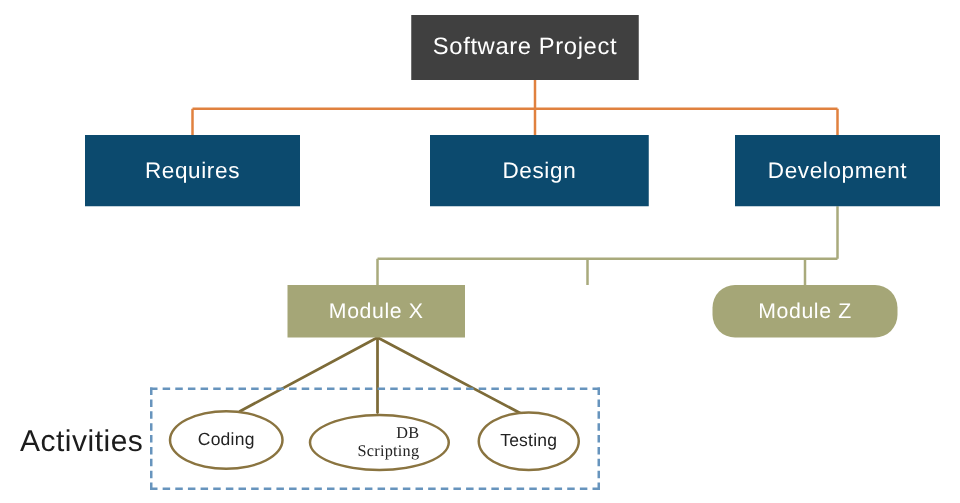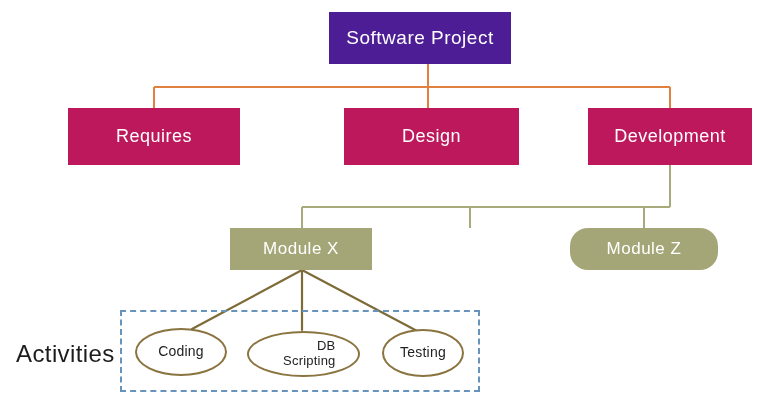--- a/index.html
+++ b/index.html
@@ -5,22 +5,22 @@
   html,body { margin:0; padding:0; background:#ffffff; }
   .stage {
     position:relative; width:768px; height:402px; background:#ffffff;
     font-family:"Liberation Sans", sans-serif; overflow:hidden;
   }
   .connectors { position:absolute; left:0; top:0; width:768px; height:402px; }
   .box {
     position:absolute; display:flex; align-items:center; justify-content:center;
     color:#ffffff; letter-spacing:0.5px; font-weight:400; text-align:center;
   }
-  .root   { background:#4c1d95; font-size:19px; }
-  .phase  { background:#be185d; font-size:18px; }
+  .root   { background:#404040; font-size:19px; }
+  .phase  { background:#0c4a6e; font-size:18px; }
   .module { background:#a5a677; font-size:17px; }
   .dashed-group {
     position:absolute; left:120px; top:310px; width:356px; height:78px;
     border:2px dashed #6794bd; background:transparent;
   }
   .activities-label {
     position:absolute; left:16px; top:340px; width:104px;
     font-size:24px; color:#1c1c1c; letter-spacing:0.4px;
   }
   .ellipse {
@@ -69,20 +69,20 @@
   <div class="box phase" style="left:68px; top:108px; width:172px; height:57px;">Requires</div>
   <div class="box phase" style="left:344px; top:108px; width:175px; height:57px;">Design</div>
   <div class="box phase" style="left:588px; top:108px; width:164px; height:57px;">Development</div>
 
   <div class="box module" style="left:230px; top:228px; width:142px; height:42px;">Module X</div>
   <div class="box module" style="left:570px; top:228px; width:148px; height:42px;border-radius:18px;">Module Z</div>
 
   <div class="ellipse" style="left:135px; top:328px; width:88px; height:44px;">
     <span>Coding</span>
   </div>
-  <div class="ellipse" style="left:247px; top:331px; width:109px; height:42px;">
+  <div class="ellipse" style="left:247px; top:331px; width:109px; height:42px;font-family:Liberation Serif, serif;">
     <span class="wrap2">DB Scripting</span>
   </div>
   <div class="ellipse" style="left:382px; top:329px; width:78px; height:44px;">
     <span>Testing</span>
   </div>
 
 </div>
 
 </body></html>

